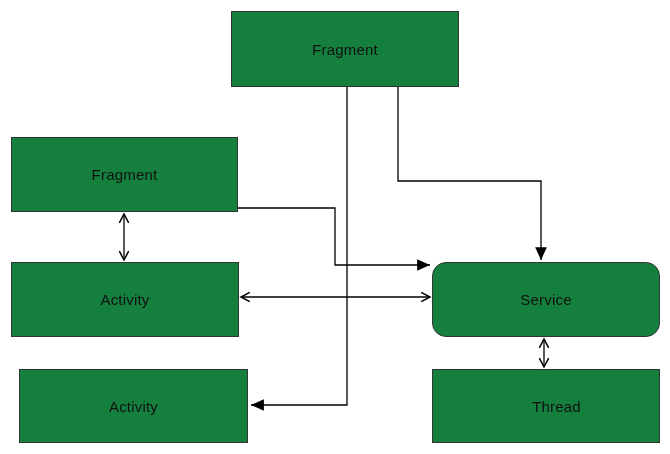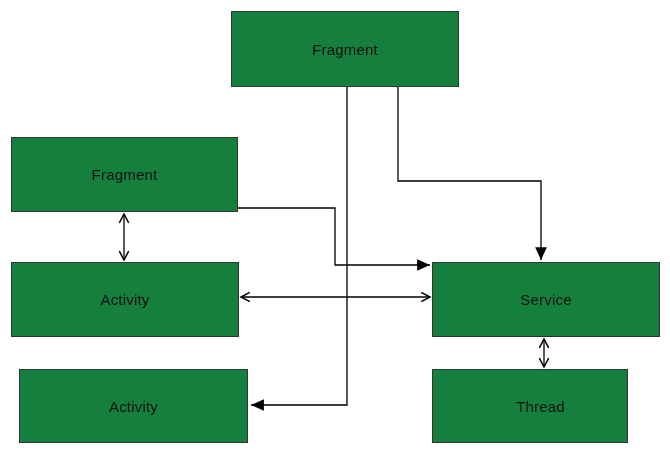--- a/index.html
+++ b/index.html
@@ -57,25 +57,25 @@
   </div>
 
   <div class="node" style="left:11px; top:262px; width:228px; height:75px;">
     <span class="label">Activity</span>
   </div>
 
   <div class="node" style="left:19px; top:369px; width:229px; height:74px;">
     <span class="label">Activity</span>
   </div>
 
-  <div class="node" style="left:432px; top:262px; width:228px; height:75px;">
+  <div class="node" style="left:432px; top:262px; width:228px; height:75px;border-radius:14px;">
     <span class="label">Service</span>
   </div>
 
-  <div class="node" style="left:432px; top:369px; width:196px; height:74px;padding-left:21px;">
+  <div class="node" style="left:432px; top:369px; width:228px; height:74px;padding-left:21px;">
     <span class="label">Thread</span>
   </div>
 
   <svg class="connectors" viewBox="0 0 670 454">
     <defs>
       <marker id="arrowOpen" viewBox="0 0 10 10" refX="8.5" refY="5" markerWidth="9" markerHeight="9" orient="auto-start-reverse">
         <path d="M1,1 L8.5,5 L1,9" fill="none" stroke="#000000" stroke-width="1.3"></path>
       </marker>
       <marker id="arrowFilled" viewBox="0 0 12 10" refX="11" refY="5" markerWidth="11" markerHeight="9" orient="auto">
         <path d="M0,0 L11,5 L0,10 Z" fill="#000000" stroke="none"></path>

